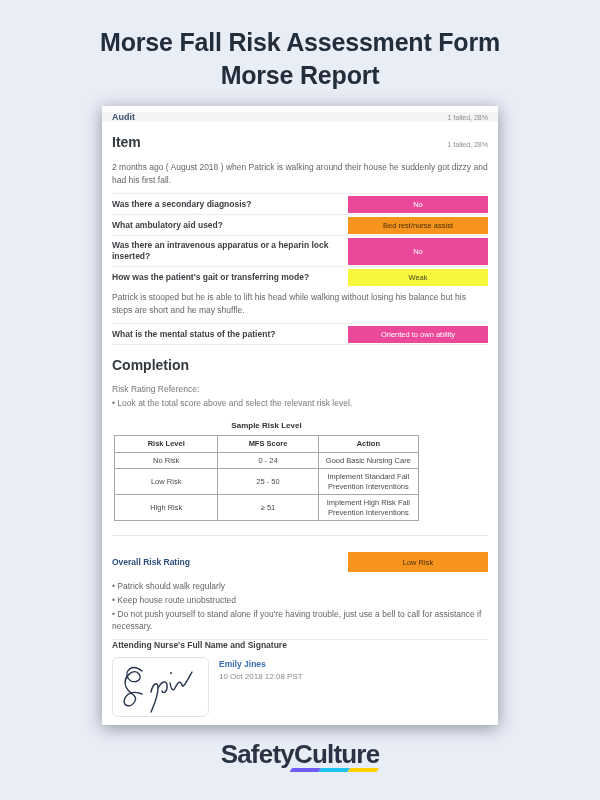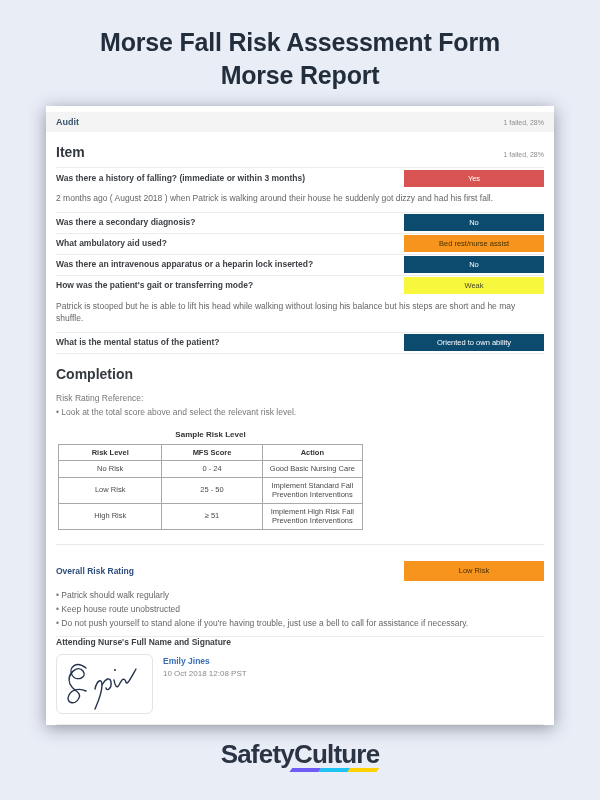--- a/index.html
+++ b/index.html
@@ -13,21 +13,21 @@
     margin-top:26px;
     text-align:center;
     font-size:25px;
     font-weight:800;
     color:#232e3d;
     line-height:33px;
     letter-spacing:-0.2px;
   }
   .page {
     position:relative;
-    width:508px;
+    width:396px;
     height:619px;
     margin:14px auto 0 auto;
     background:#ffffff;
     box-shadow:0 3px 16px rgba(30,40,60,0.45);
     display:flex;
     flex-direction:column;
     overflow:hidden;
   }
   .audit-bar {
     margin-top:6px;
@@ -67,21 +67,21 @@
     width:140px;
     align-self:stretch;
     margin:1.5px 0;
     display:flex;
     align-items:center;
     justify-content:center;
     font-size:7.5px;
     text-align:center;
   }
   .badge.red    { background:#d75452; color:#ffffff; }
-  .badge.green  { background:#0c4a6e; color:#ffffff; }
+  .badge.green  { background:#ec4899; color:#ffffff; }
   .badge.orange { background:#f7941d; color:#463000; }
   .badge.yellow { background:#f7f73e; color:#4a4a25;margin-left:18px; }
   .qnote {
     font-size:8.5px;
     color:#666666;
     line-height:12.5px;
     padding:4px 0 7px 0;
   }
   .section-divider { border-top:1px solid #ececec; }
   .big-heading.section { font-size:14px; font-weight:bold; color:#33393f; margin-top:12px; }
@@ -175,24 +175,20 @@
     <span class="status-small">1 failed, 28%</span>
   </div>
 
   <div class="content">
 
     <div class="item-header">
       <span class="big-heading">Item</span>
       <span class="status-small">1 failed, 28%</span>
     </div>
 
-    <div class="qrow">
-      <div class="qlabel">Was there a history of falling? (immediate or within 3 months)</div>
-      <div class="badge red">Yes</div>
-    </div>
     <div class="qnote">2 months ago ( August 2018 ) when Patrick is walking around their house he suddenly got dizzy and had his first fall.</div>
 
     <div class="qrow">
       <div class="qlabel">Was there a secondary diagnosis?</div>
       <div class="badge green">No</div>
     </div>
 
     <div class="qrow">
       <div class="qlabel">What ambulatory aid used?</div>
       <div class="badge orange">Bed rest/nurse assist</div>

